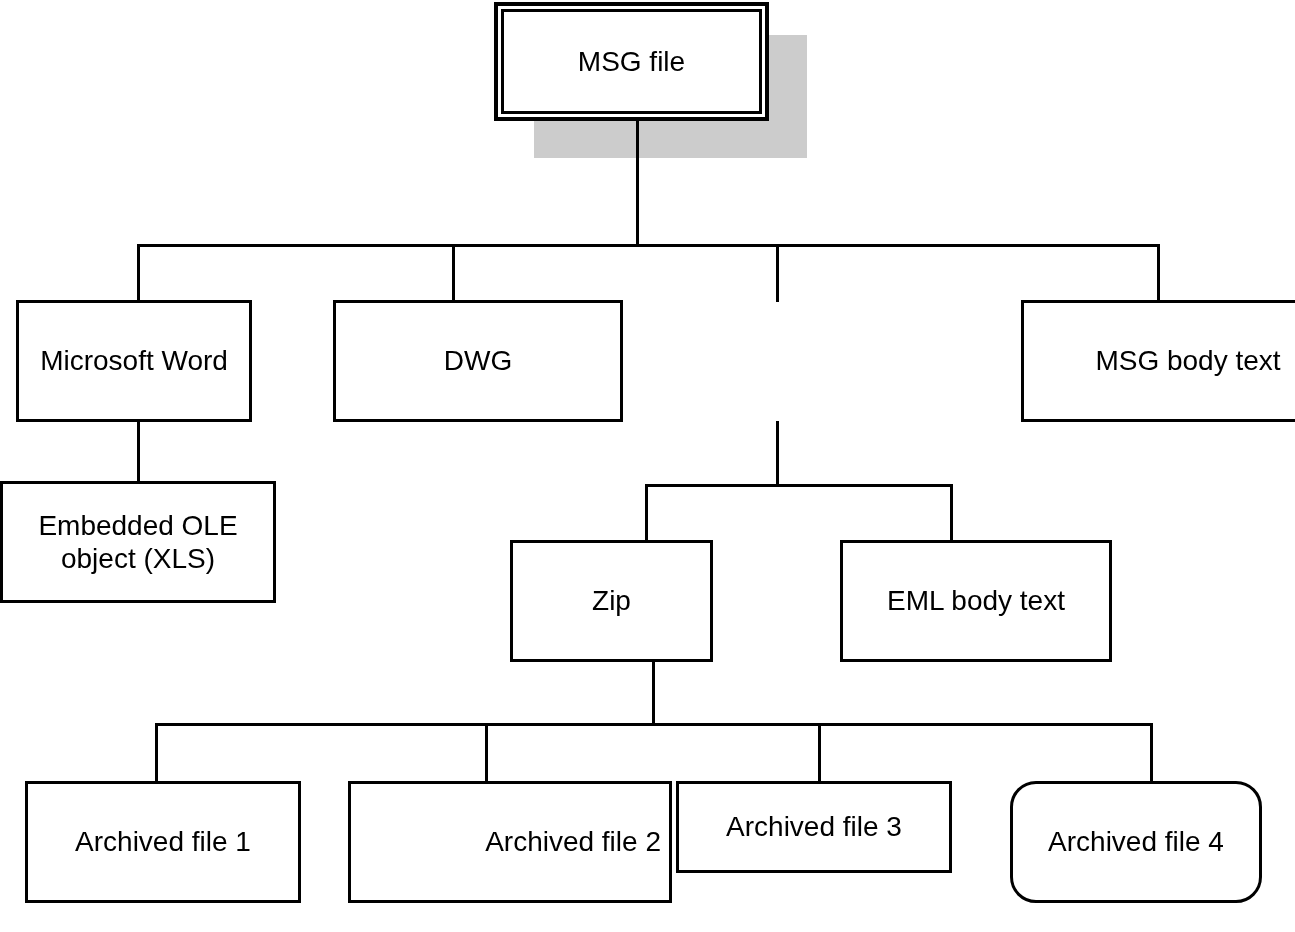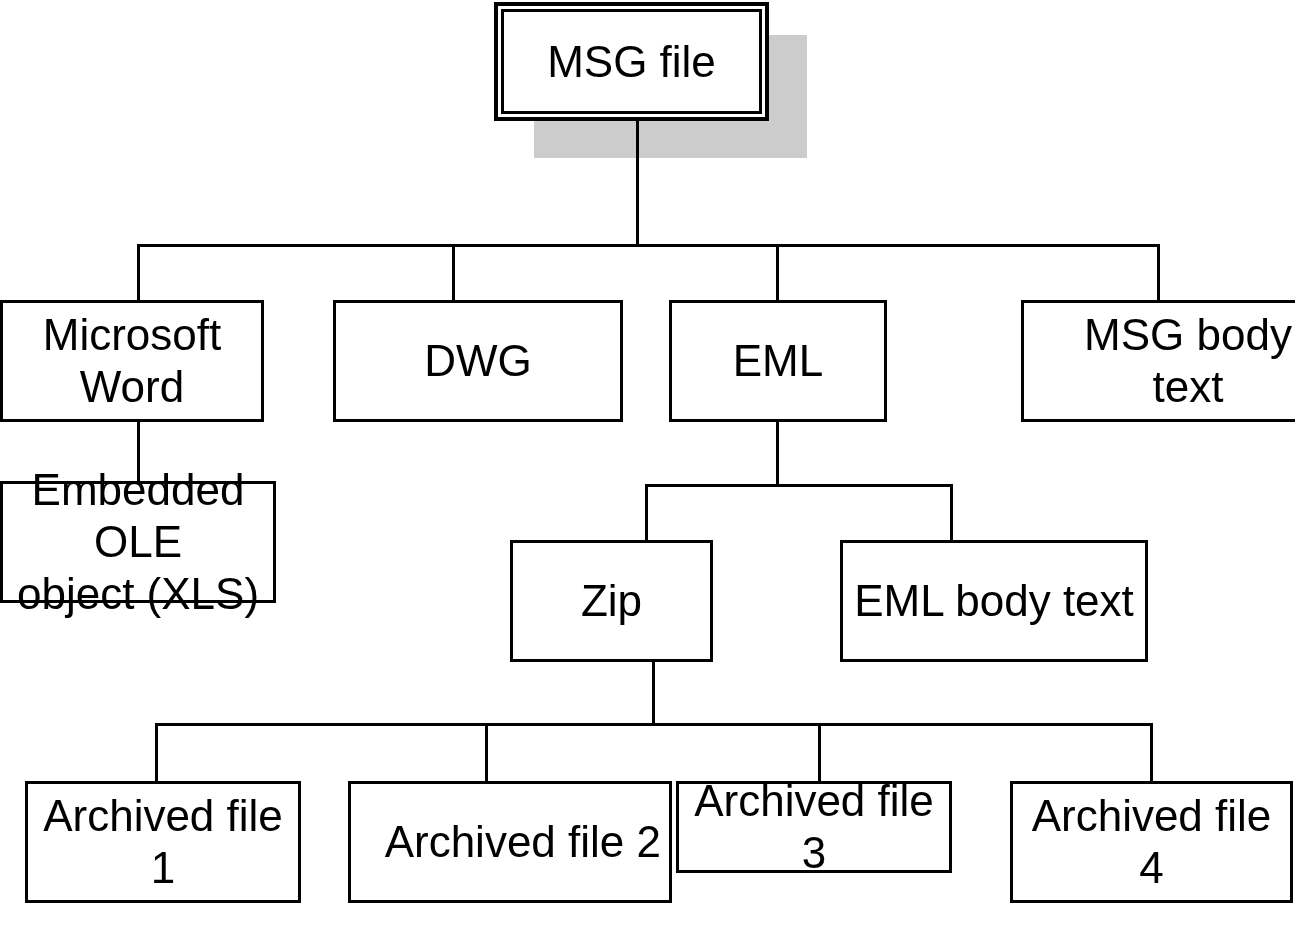--- a/index.html
+++ b/index.html
@@ -20,21 +20,21 @@
   .node {
     position: absolute;
     box-sizing: border-box;
     background: #ffffff;
     border: 3px solid #000000;
     display: flex;
     align-items: center;
     justify-content: center;
     text-align: center;
     color: #000000;
-    font-size: 44px;
+    font-size: 28px;
     line-height: 1.18;
     z-index: 3;
   }
   .node .label {
     display: block;
     padding: 0 8px;
     white-space: pre-line;
   }
 
   
@@ -85,31 +85,28 @@
 
   <div class="vline" style="left:636px; top:119px; height:128px;"></div>
 
   <div class="hline" style="left:137px; top:244px; width:1023px;"></div>
 
   <div class="vline" style="left:137px; top:244px; height:58px;"></div>
   <div class="vline" style="left:452px; top:244px; height:58px;"></div>
   <div class="vline" style="left:776px; top:244px; height:58px;"></div>
   <div class="vline" style="left:1157px; top:244px; height:58px;"></div>
 
-  <div class="node" style="left:0px; top:300px; width:264px; height:122px;">
+  <div class="node" style="left:16px; top:300px; width:236px; height:122px;">
     <span class="label">Microsoft Word</span>
   </div>
 
   <div class="node" style="left:333px; top:300px; width:290px; height:122px;">
     <span class="label">DWG</span>
   </div>
 
-  <div class="node" style="left:669px; top:300px; width:218px; height:122px;">
-    <span class="label">EML</span>
-  </div>
 
   <div class="node" style="left:1021px; top:300px; width:306px; height:122px;padding-left:28px;">
     <span class="label">MSG body text</span>
   </div>
 
   <div class="vline" style="left:137px; top:421px; height:62px;"></div>
 
   <div class="vline" style="left:776px; top:421px; height:65px;"></div>
   <div class="hline" style="left:645px; top:484px; width:308px;"></div>
   <div class="vline" style="left:645px; top:484px; height:58px;"></div>
@@ -117,21 +114,21 @@
 
   <div class="node" style="left:0px; top:481px; width:276px; height:122px;">
     <span class="label">Embedded OLE
 object (XLS)</span>
   </div>
 
   <div class="node" style="left:510px; top:540px; width:203px; height:122px;">
     <span class="label">Zip</span>
   </div>
 
-  <div class="node" style="left:840px; top:540px; width:308px; height:122px;">
+  <div class="node" style="left:840px; top:540px; width:272px; height:122px;">
     <span class="label">EML body text</span>
   </div>
 
   <div class="vline" style="left:652px; top:661px; height:65px;"></div>
   <div class="hline" style="left:155px; top:723px; width:998px;"></div>
   <div class="vline" style="left:155px; top:723px; height:60px;"></div>
   <div class="vline" style="left:485px; top:723px; height:60px;"></div>
   <div class="vline" style="left:818px; top:723px; height:60px;"></div>
   <div class="vline" style="left:1150px; top:723px; height:60px;"></div>
 
@@ -140,17 +137,17 @@
   </div>
 
   <div class="node" style="left:348px; top:781px; width:324px; height:122px;justify-content:flex-end;">
     <span class="label">Archived file 2</span>
   </div>
 
   <div class="node" style="left:676px; top:781px; width:276px; height:92px;">
     <span class="label">Archived file 3</span>
   </div>
 
-  <div class="node" style="left:1010px; top:781px; width:283px; height:122px;">
+  <div class="node" style="left:1010px; top:781px; width:252px; height:122px;border-radius:26px;">
     <span class="label">Archived file 4</span>
   </div>
 
 </div>
 
 </body></html>

